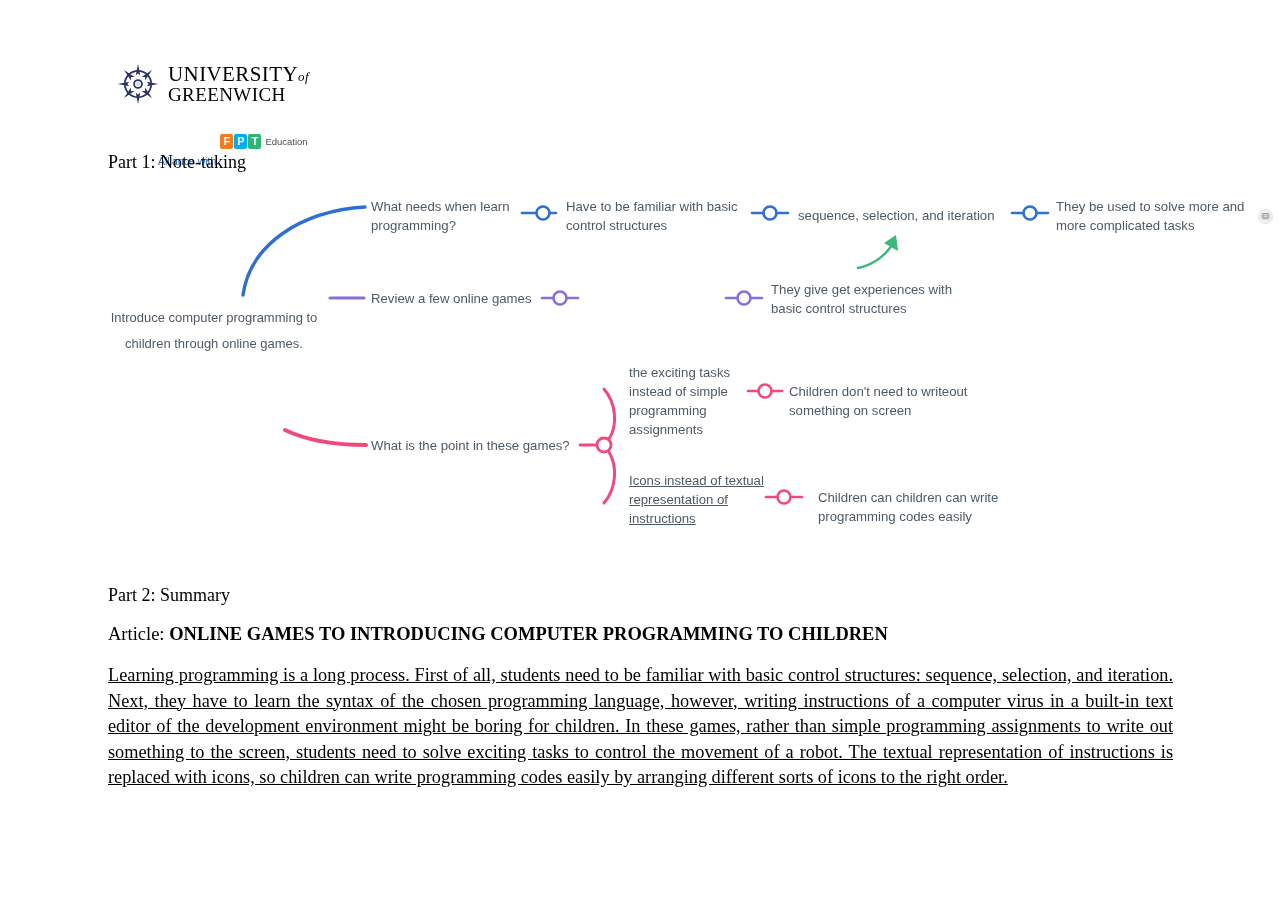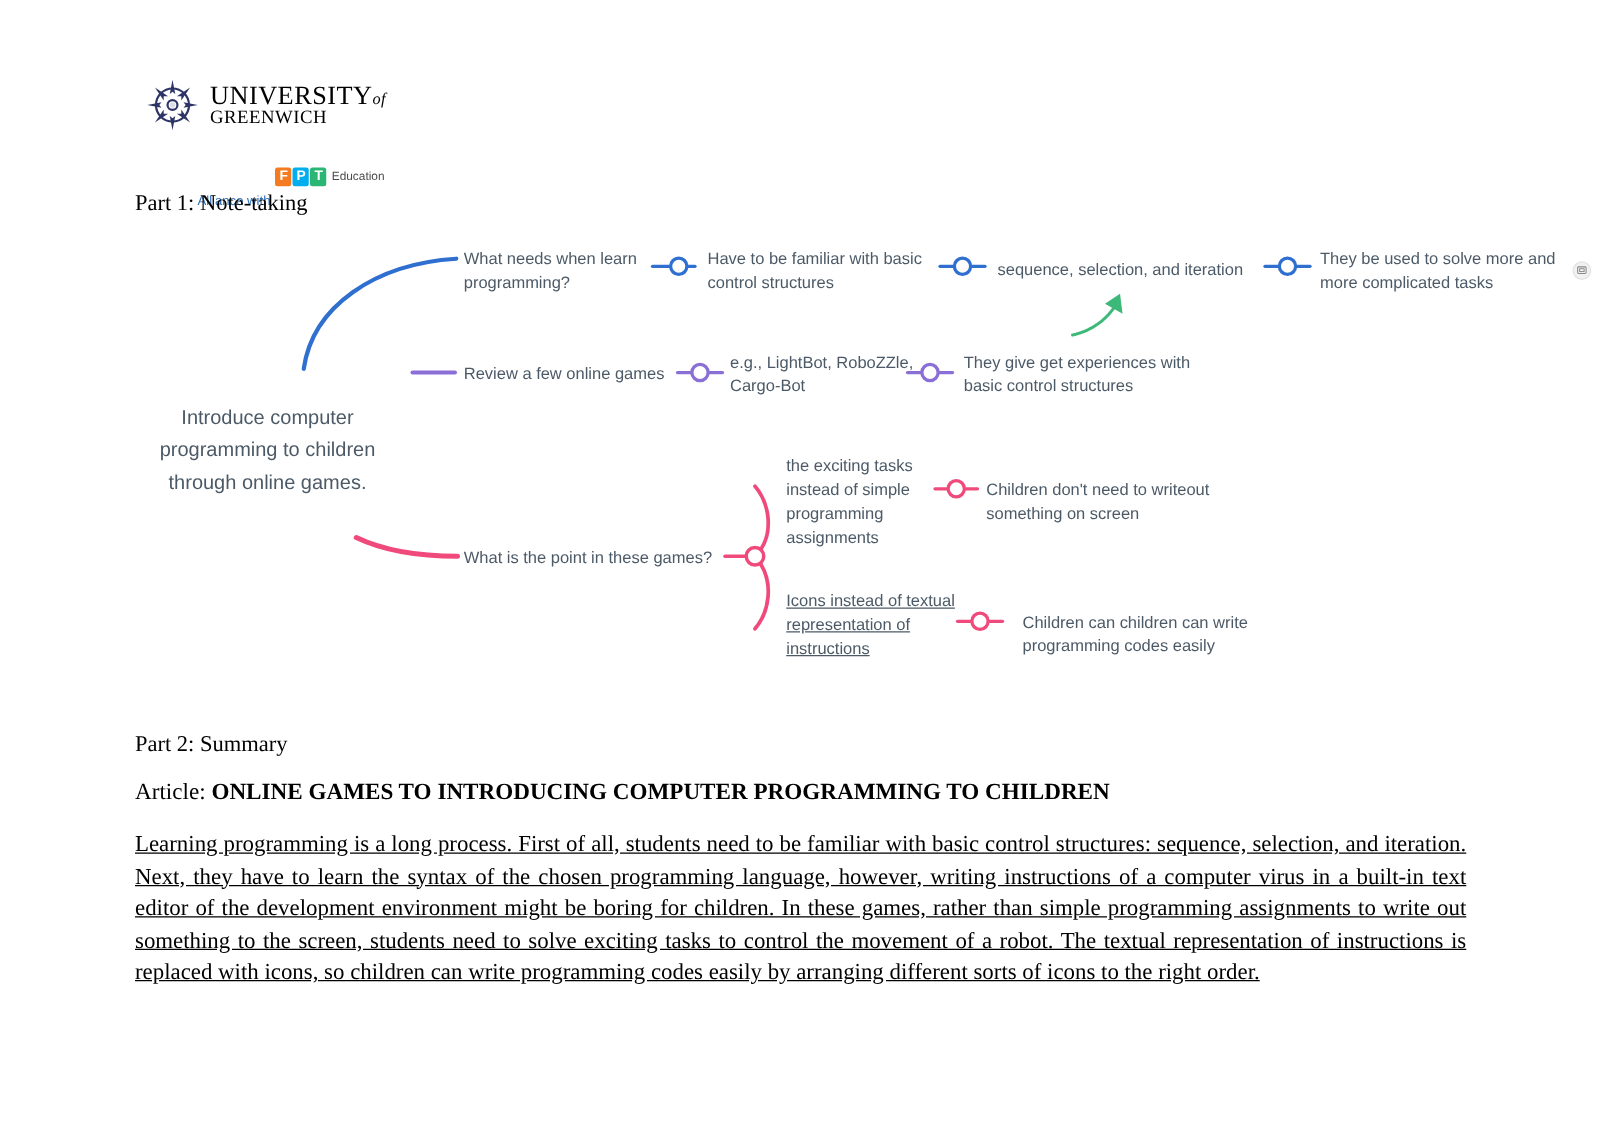--- a/index.html
+++ b/index.html
@@ -49,21 +49,21 @@
   .uni-line1 {
     font-size: 21px;
     letter-spacing: 0.4px;
     white-space: nowrap;
   }
   .uni-line1 .of {
     font-size: 13px;
     font-style: italic;
   }
   .uni-line2 {
-    font-size: 15px;
+    font-size: 19px;
     letter-spacing: 0.4px;
     white-space: nowrap;
   }
   .alliance {
     margin-top: 9px;
     margin-left: 42px;
     display: flex;
     align-items: center;
     gap: 4px;
     white-space: nowrap;
@@ -126,25 +126,25 @@
     position: absolute;
     font-family: "Liberation Sans", sans-serif;
     font-size: 13.2px;
     line-height: 19px;
     color: #4c5a67;
     white-space: pre-line;
   }
   .mm-center {
     position: absolute;
     left: 100px;
-    top: 147px;
+    top: 130px;
     width: 228px;
     text-align: center;
     font-family: "Liberation Sans", sans-serif;
-    font-size: 16px;
+    font-size: 13px;
     line-height: 26px;
     color: #4c5a67;
   }
   .note-badge {
     position: absolute;
     left: 1258px;
     top: 209px;
     width: 15px;
     height: 15px;
     border-radius: 50%;
@@ -270,21 +270,20 @@
     </svg>
 
     <div class="mm-center">Introduce computer programming to children through online games.</div>
 
     <div class="mm-text" style="left:371px; top:22px; width:150px;">What needs when learn programming?</div>
     <div class="mm-text" style="left:566px; top:22px; width:190px;">Have to be familiar with basic control structures</div>
     <div class="mm-text" style="left:798px; top:31px; width:215px;">sequence, selection, and iteration</div>
     <div class="mm-text" style="left:1056px; top:22px; width:205px;">They be used to solve more and more complicated tasks</div>
 
     <div class="mm-text" style="left:371px; top:114px; width:175px;">Review a few online games</div>
-    <div class="mm-text" style="left:584px; top:105px; width:148px;">e.g., LightBot, RoboZZle, Cargo-Bot</div>
     <div class="mm-text" style="left:771px; top:105px; width:200px;">They give get experiences with basic control structures</div>
 
     <div class="mm-text" style="left:371px; top:261px; width:210px;">What is the point in these games?</div>
     <div class="mm-text" style="left:629px; top:188px; width:118px;">the exciting tasks instead of simple programming assignments</div>
     <div class="mm-text" style="left:789px; top:207px; width:205px;">Children don't need to writeout something on screen</div>
     <div class="mm-text" style="left:629px; top:296px; width:138px;text-decoration:underline;">Icons instead of textual representation of instructions</div>
     <div class="mm-text" style="left:818px; top:313px; width:195px;">Children can children can write programming codes easily</div>
   </div>
 
   <div class="note-badge">

